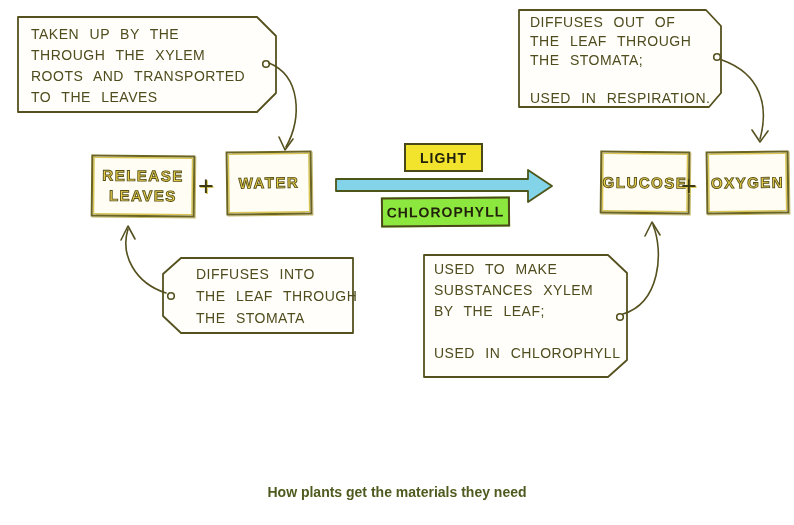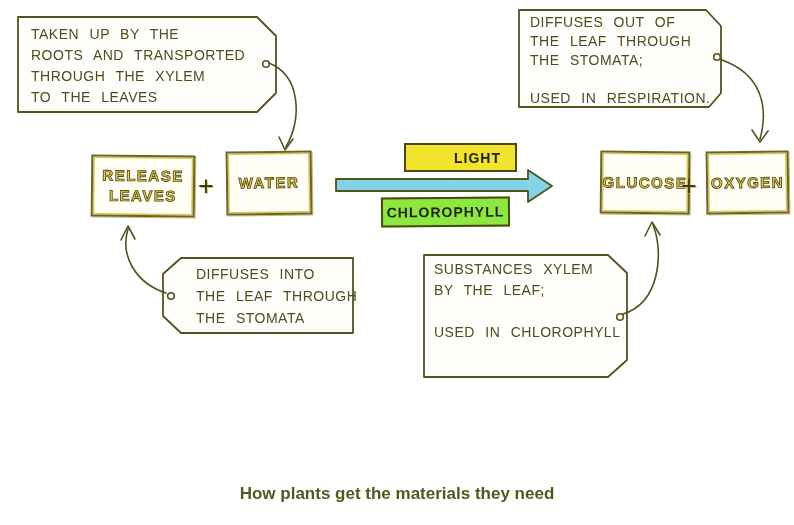--- a/index.html
+++ b/index.html
@@ -32,25 +32,25 @@
   .tilt-r{transform:rotate(-.8deg);}
 
   .plus{color:#3c3a14;font-size:27px;font-weight:400;line-height:36px;text-align:center;
         text-shadow:1px 1px 0 #d8c554;}
 
   .pill{
     display:flex;align-items:center;justify-content:center;
     border:2px solid #4a4718;font-weight:700;font-size:14px;letter-spacing:1px;
     color:#22220c;white-space:nowrap;
   }
-  .pill.light{background:var(--light-fill);padding-left:34px;}
+  .pill.light{background:var(--light-fill);}
   .pill.chloro{background:var(--chloro-fill);transform:rotate(-.5deg);}
 
   .caption{left:0;top:484px;width:794px;text-align:center;
-           font-weight:700;font-size:17px;color:var(--caption);}
+           font-weight:700;font-size:14px;color:var(--caption);}
 
   svg .tag{fill:#fffefb;stroke:var(--ink);stroke-width:1.8;stroke-linejoin:round;}
   svg .hole{fill:#fffefb;stroke:var(--ink);stroke-width:1.6;}
   svg .curve{fill:none;stroke:var(--ink);stroke-width:1.6;stroke-linecap:round;}
   svg .vhead{fill:none;stroke:var(--ink);stroke-width:1.6;stroke-linecap:round;stroke-linejoin:round;}
   svg .bigarrow{fill:var(--arrow-fill);stroke:#4c5618;stroke-width:1.8;stroke-linejoin:round;}
 </style>
 </head>
 <body>
 
@@ -78,40 +78,41 @@
     <path class="vhead" d="M 121,240 L 128,226 L 135,239"></path>
 
     <path class="curve" d="M 623,314 C 660,303 664,252 653,225"></path>
     <path class="vhead" d="M 645,236 L 652,222 L 660,235"></path>
 
     <path class="bigarrow" d="M 336,179 L 528,179 L 528,170 L 552,186 L 528,202 L 528,191 L 336,191 Z"></path>
   </svg>
 
   <div class="abs callout tl" style="left:31px;top:24px;">
     <span class="line">TAKEN UP BY THE</span>
+    <span class="line">THROUGH THE XYLEM</span>
     <span class="line">ROOTS AND TRANSPORTED</span>
-    <span class="line">THROUGH THE XYLEM</span>
     <span class="line">TO THE LEAVES</span>
   </div>
 
   <div class="abs callout tr" style="left:530px;top:13px;">
     <span class="line">DIFFUSES OUT OF</span>
     <span class="line">THE LEAF THROUGH</span>
     <span class="line">THE STOMATA;</span>
     <span class="line"></span>
     <span class="line">USED IN RESPIRATION.</span>
   </div>
 
   <div class="abs callout bl" style="left:196px;top:263px;">
     <span class="line">DIFFUSES INTO</span>
     <span class="line">THE LEAF THROUGH</span>
     <span class="line">THE STOMATA</span>
   </div>
 
   <div class="abs callout bm" style="left:434px;top:259px;">
+    <span class="line">USED TO MAKE</span>
     <span class="line">SUBSTANCES XYLEM</span>
     <span class="line">BY THE LEAF;</span>
     <span class="line"></span>
     <span class="line">USED IN CHLOROPHYLL</span>
   </div>
 
   <div class="abs chembox tilt-l" style="left:91px;top:155px;width:100px;height:58px;">
     <span class="line">RELEASE</span>
     <span class="line">LEAVES</span>
   </div>

